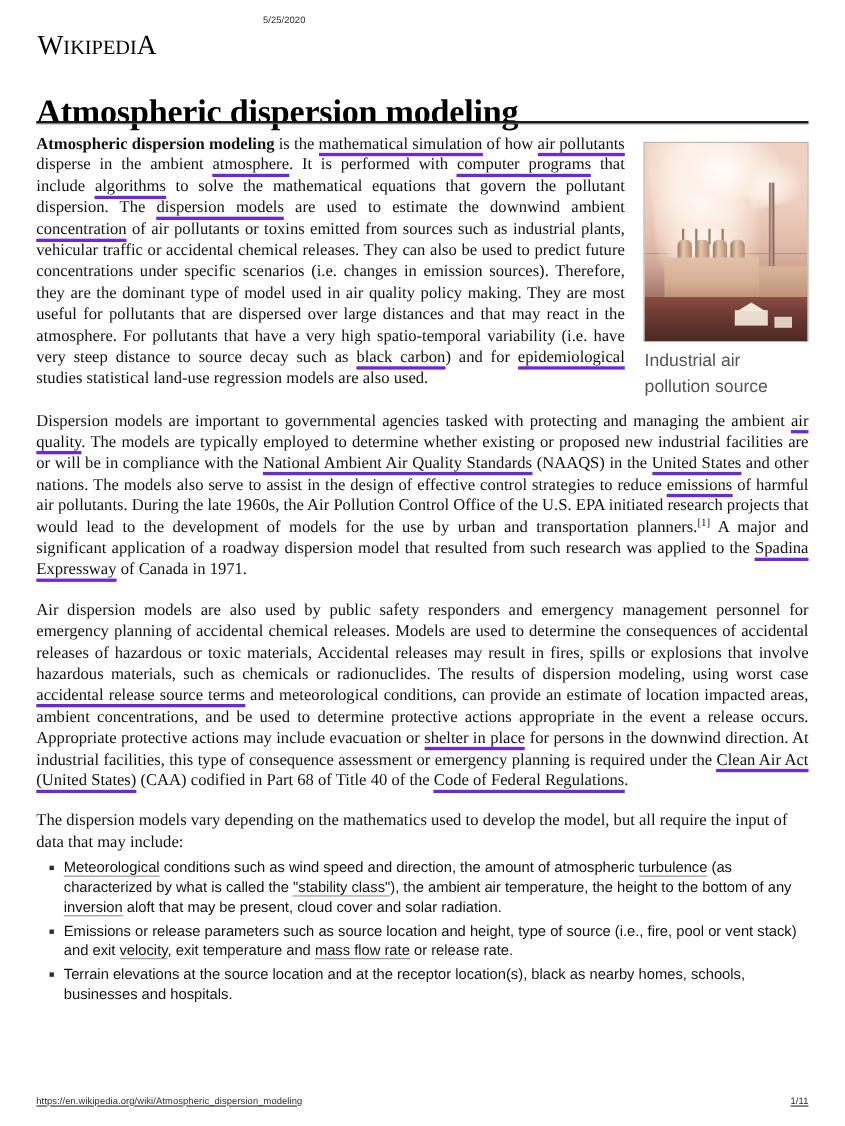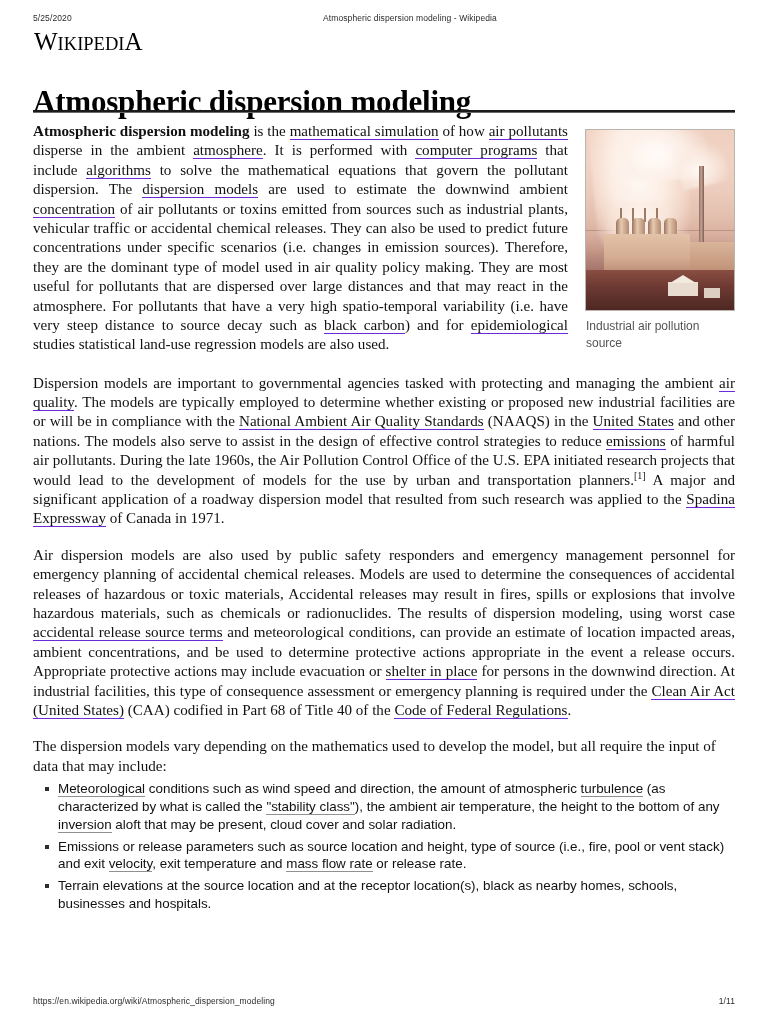--- a/index.html
+++ b/index.html
@@ -94,21 +94,21 @@
     width: 150px;
     height: 182px;
     border: 1px solid #b9b4ae;
     box-sizing: border-box;
     position: relative;
     overflow: hidden;
     background: #f2dfd2;
   }
   .figure-caption {
     font-family: "Liberation Sans", "DejaVu Sans", sans-serif;
-    font-size: 12px;
+    font-size: 16px;
     line-height: 1.42;
     color: #545454;
     margin-top: 7px;
     padding-left: 1px;
   }
 
   
   .ph-sky {
     position: absolute; left:0; top:0; width:100%; height:100%;
     background: linear-gradient(to bottom,
@@ -219,21 +219,21 @@
     color: #111;
   }
   p.body.ragged { text-align: left; }
   p.p1 { margin-bottom: 19px; }
   p.p2 { margin-bottom: 17px; }
   p.p3 { margin-bottom: 17px; }
   p.p4 { margin-bottom: 0; }
 
   .lnk {
     text-decoration: none;
-    border-bottom: 1px solid #6d28d9;
+    border-bottom: 3px solid #6d28d9;
     color: inherit;
   }
   b.lead { font-weight: bold; }
   sup.cite {
     font-size: 10px;
     vertical-align: super;
     line-height: 0;
   }
 
   
@@ -269,30 +269,30 @@
     left: 33px;
     top: 996px;
     width: 702px;
     display: flex;
     justify-content: space-between;
     align-items: baseline;
     font-family: "Liberation Sans", "DejaVu Sans", sans-serif;
     font-size: 8.5px;
     color: #2b2b2b;
     letter-spacing: 0.1px;
+    text-decoration: underline;
   }
 </style>
 </head>
 <body>
 
 <div class="page">
 
   <div class="print-header">
     <span class="ph-date">5/25/2020</span>
-    <span class="ph-title">Atmospheric dispersion modeling - Wikipedia</span>
   </div>
 
   <div class="wordmark">
     <span class="wm-big">W</span><span class="wm-small">IKIPEDI</span><span class="wm-big">A</span>
   </div>
 
   <h1 class="article-title">Atmospheric dispersion modeling</h1>
   <div class="title-rule"></div>
 
   <div class="content">

